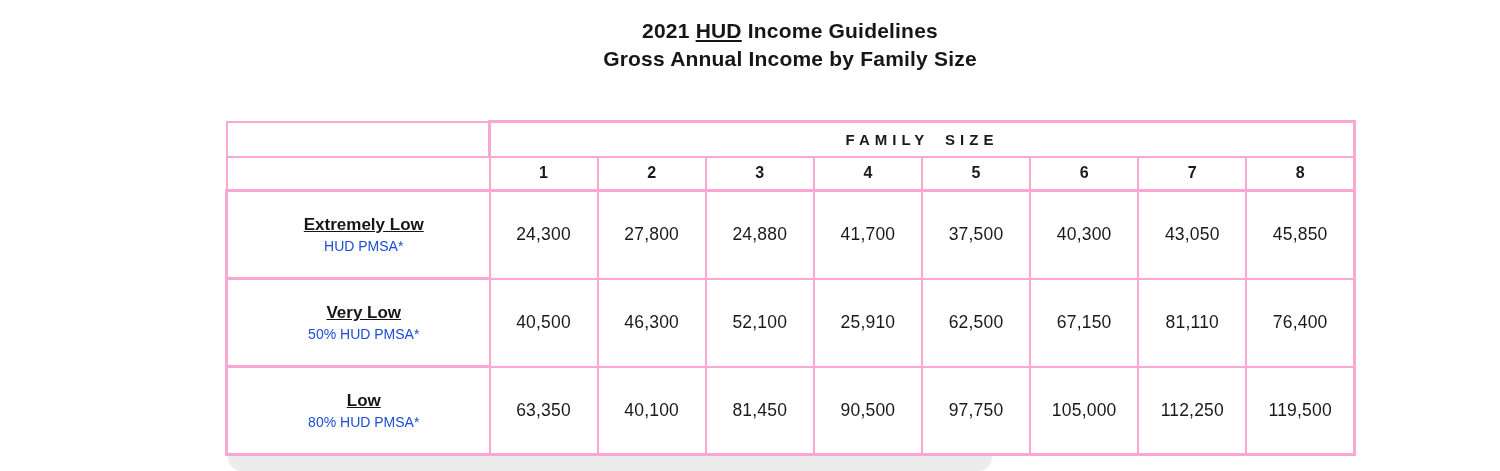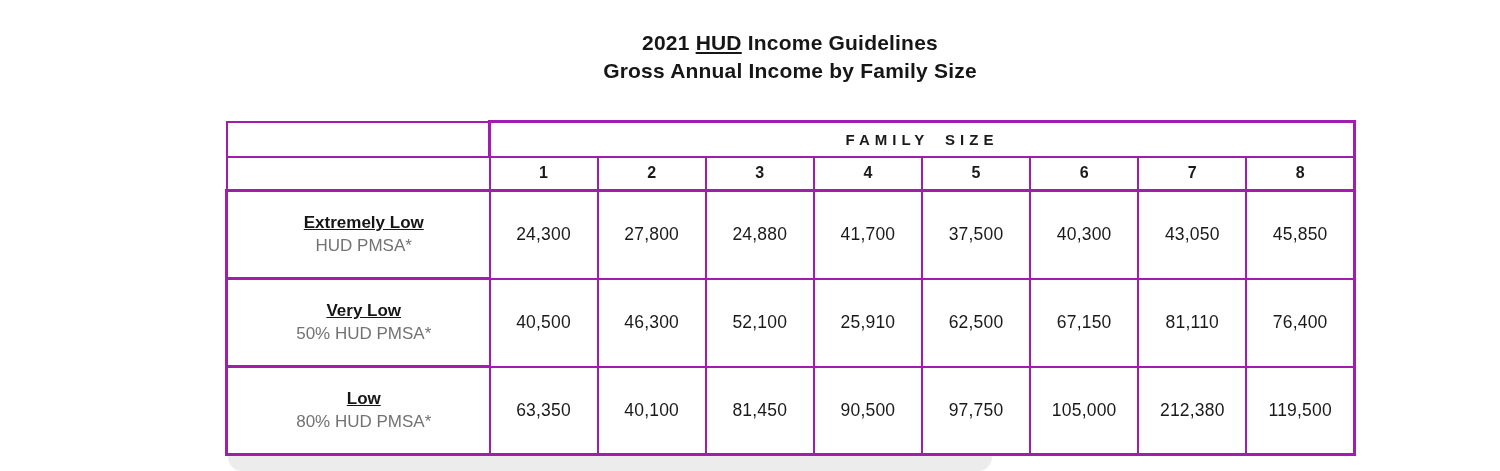--- a/index.html
+++ b/index.html
@@ -6,21 +6,21 @@
   body { background: #ffffff; font-family: "Liberation Sans", sans-serif; }
   .page {
     position: relative;
     width: 1500px;
     height: 471px;
     background: #ffffff;
     overflow: hidden;
   }
   .title-block {
     position: absolute;
-    top: 29px;
+    top: 17px;
     left: 225px;
     width: 1130px;
     text-align: center;
     color: #161616;
     line-height: 1.32;
   }
   .title-line { font-size: 21px; font-weight: bold; letter-spacing: 0.2px; }
   .title-line .u { text-decoration: underline; }
   .scan-shadow {
     position: absolute;
@@ -36,21 +36,21 @@
     position: absolute;
     left: 225px;
     top: 120px;
     width: 1131px;
     border-collapse: collapse;
     table-layout: fixed;
     z-index: 1;
     background: transparent;
   }
   table.guidelines th, table.guidelines td {
-    border: 2px solid #a21caf;
+    border: 2px solid #f9a8d4;
     text-align: center;
     vertical-align: middle;
     color: #1a1a1a;
     background: #ffffff;
   }
   
   td.corner { border: none; background: transparent; }
   
   tr.r-fam .fam { border-top-width: 3px; border-left-width: 3px; border-right-width: 3px; }
   tr.r-nums th:last-child { border-right-width: 3px; }
@@ -74,21 +74,21 @@
   }
   .num { font-size: 16px; font-weight: bold; color: #141414; }
   th.rowlabel { text-align: left; padding: 6px 8px 6px 19px; }
   .rl-title {
     font-size: 17px;
     font-weight: bold;
     text-decoration: underline;
     color: #161616;
     margin-bottom: 3px;
   }
-  .rl-sub { font-size: 17px; font-weight: normal; color: #737373; }
+  .rl-sub { font-size: 14px; font-weight: normal; color: #1d4ed8; }
   td.val { font-size: 17.5px; color: #3f4149; font-weight: normal; letter-spacing: 0.2px; margin-top: 11px; }
 </style>
 </head>
 <body>
 
 <div class="page">
 
   <div class="title-block">
     <div class="title-line"><span>2021</span> <span class="u">HUD</span> <span>Income Guidelines</span></div>
     <div class="title-line">Gross Annual Income by Family Size</div>
@@ -159,19 +159,19 @@
         <th class="rowlabel">
           <div class="rl-title">Low</div>
           <div class="rl-sub">80% HUD PMSA*</div>
         </th>
         <td class="val">63,350</td>
         <td class="val">40,100</td>
         <td class="val">81,450</td>
         <td class="val">90,500</td>
         <td class="val">97,750</td>
         <td class="val">105,000</td>
-        <td class="val">212,380</td>
+        <td class="val">112,250</td>
         <td class="val">119,500</td>
       </tr>
     </tbody>
   </table>
 
 </div>
 
 </body></html>

